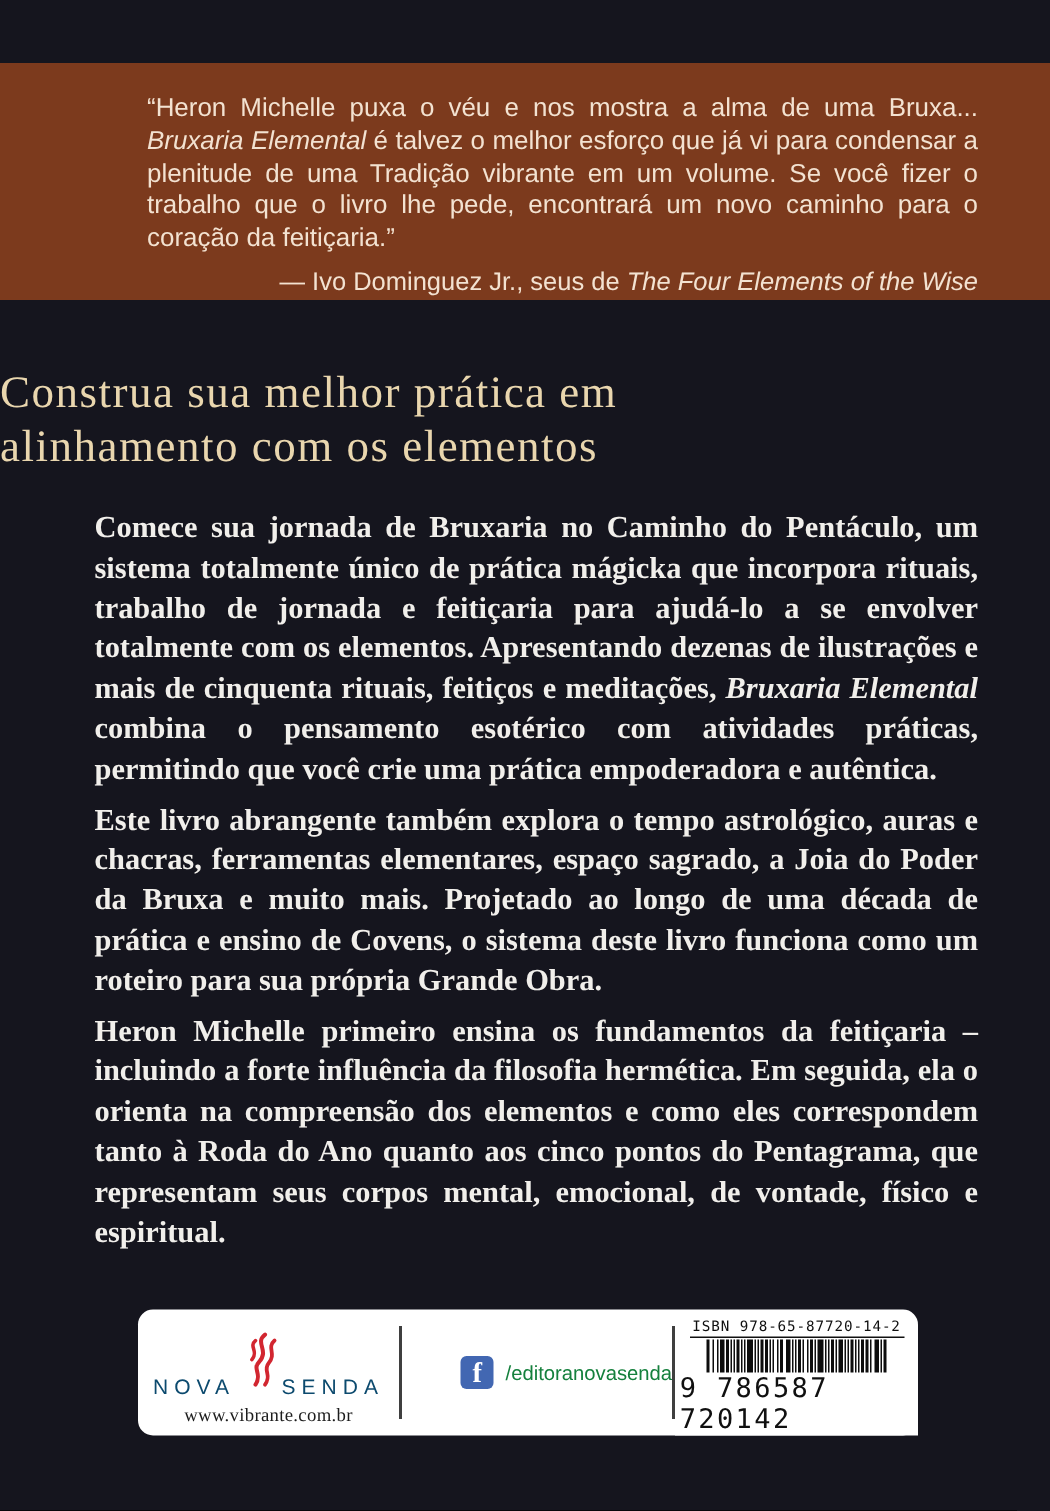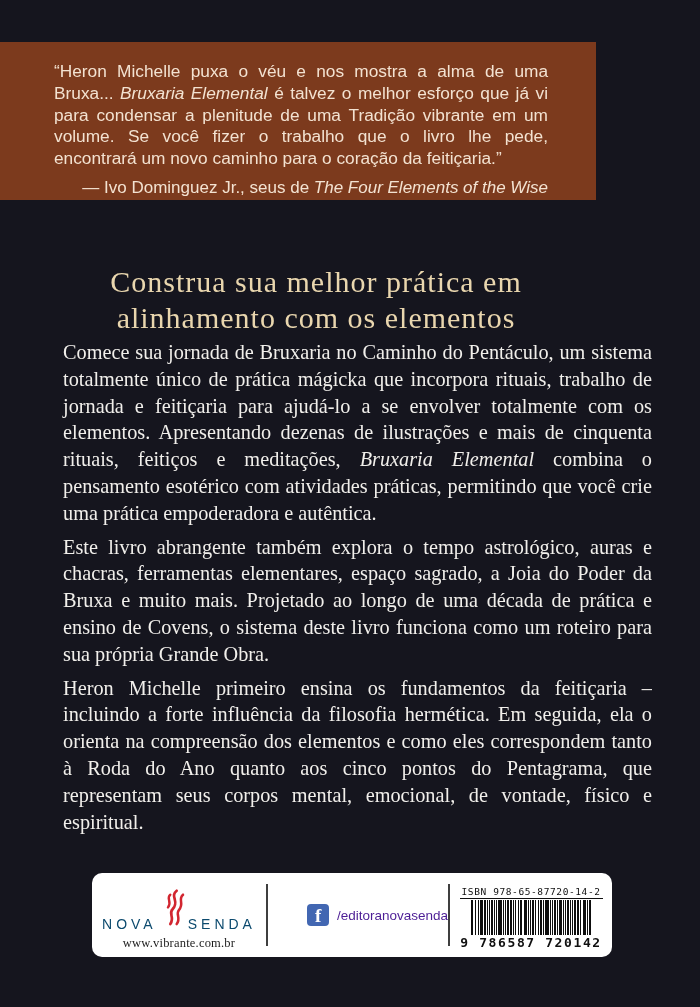--- a/index.html
+++ b/index.html
@@ -18,55 +18,54 @@
   html,body{background:#000;}
   .page{
     position:relative;
     width:700px;height:1007px;
     background:var(--page-bg);
     overflow:hidden;
     font-family:"Liberation Sans",sans-serif;
   }
   
   .quote-band{
-    position:absolute;top:42px;left:0;width:596px;height:158px;
+    position:absolute;top:42px;left:0;width:700px;height:158px;
     background:var(--quote-bg);
-    padding:19px 48px 0 54px;
+    padding:19px 48px 0 98px;
   }
   .quote-text{
     font-family:"Liberation Sans",sans-serif;
     font-size:17.3px;line-height:21.8px;
     color:var(--quote-text);
     text-align:justify;
   }
   .quote-attrib{
     margin-top:7px;
     font-size:17px;line-height:21px;
     color:var(--quote-text);
     text-align:right;
   }
   em{font-style:italic;}
   
   .heading{
-    position:absolute;top:264px;left:0;width:632px;
-    text-align:center;
+    position:absolute;top:244px;left:0;width:632px;
     font-family:"Liberation Serif",serif;
     font-size:30px;line-height:36px;
     letter-spacing:1px;
     color:var(--heading-text);
   }
   
   .body-copy{
     position:absolute;top:339px;left:63px;width:589px;
     font-family:"Liberation Serif",serif;
     font-size:20.3px;line-height:26.8px;
     color:var(--body-text);
     text-align:justify;
   }
-  .body-copy p{margin:0 0 7px 0;}
+  .body-copy p{margin:0 0 7px 0;font-weight:bold;}
   
   .footer-card{
     position:absolute;left:92px;top:873px;width:520px;height:84px;
     background:var(--card-bg);
     border-radius:10px;
     display:flex;align-items:stretch;
   }
   .card-divider{
     width:2px;height:62px;background:var(--divider-gray);
     align-self:center;flex:0 0 auto;
@@ -90,21 +89,21 @@
   }
   
   .social-section{
     flex:0 0 178px;
     display:flex;flex-direction:column;justify-content:center;gap:12px;
     padding-left:39px;
   }
   .social-row{display:flex;align-items:center;gap:8px;}
   .social-label{
     font-family:"Liberation Sans",sans-serif;
-    font-size:13.5px;color:#4c1d95;
+    font-size:13.5px;color:#15803d;
   }
   .fb-icon{
     width:22px;height:22px;border-radius:4px;
     background:var(--facebook-blue);
     position:relative;overflow:hidden;flex:0 0 auto;
   }
   .fb-icon span{
     position:absolute;left:8px;top:1px;
     color:#fff;font-family:"Liberation Serif",serif;
     font-size:19px;font-weight:bold;
@@ -116,40 +115,40 @@
   }
   .ig-frame{position:absolute;inset:3px;border:1.7px solid #fff;border-radius:5px;}
   .ig-lens{
     position:absolute;width:8px;height:8px;border:1.7px solid #fff;border-radius:50%;
     left:50%;top:50%;transform:translate(-50%,-50%);
   }
   .ig-dot{position:absolute;width:2.6px;height:2.6px;background:#fff;border-radius:50%;top:4.6px;right:4.8px;}
   
   .barcode-section{
     flex:1 1 auto;
-    display:flex;flex-direction:column;align-items:center;justify-content:center;
+    display:flex;flex-direction:column;align-items:center;justify-content:flex-start;
     padding-top:6px;
   }
   .isbn-label{
     font-family:"DejaVu Sans Mono",monospace;
     font-size:9.5px;letter-spacing:0.6px;color:#101010;
     border-bottom:1.4px solid #101010;
     padding:0 2px 1px 2px;
   }
   .barcode-bars{
     display:flex;align-items:stretch;height:46px;margin-top:1px;
   }
   .barcode-bars span{background:#0d0d0d;flex:0 0 auto;}
   .barcode-digits{
     position:relative;
     margin-top:-11px;
     background:var(--card-bg);
     padding:0 3px;
     font-family:"DejaVu Sans Mono",monospace;
-    font-size:13px;letter-spacing:1.6px;color:#101010;font-weight:bold;
+    font-size:18px;letter-spacing:1.6px;color:#101010;
   }
 </style>
 </head>
 <body>
 
 <div class="page">
 
   <div class="quote-band">
     <div class="quote-text"><span>“Heron Michelle puxa o véu e nos mostra a alma de uma Bruxa... </span><em>Bruxaria Elemental</em><span> é talvez o melhor esforço que já vi para condensar a plenitude de uma Tradição vibrante em um volume. Se você fizer o trabalho que o livro lhe pede, encontrará um novo caminho para o coração da feitiçaria.”</span></div>
     <div class="quote-attrib"><span>— Ivo Dominguez Jr., seus de </span><em>The Four Elements of the Wise</em></div>

